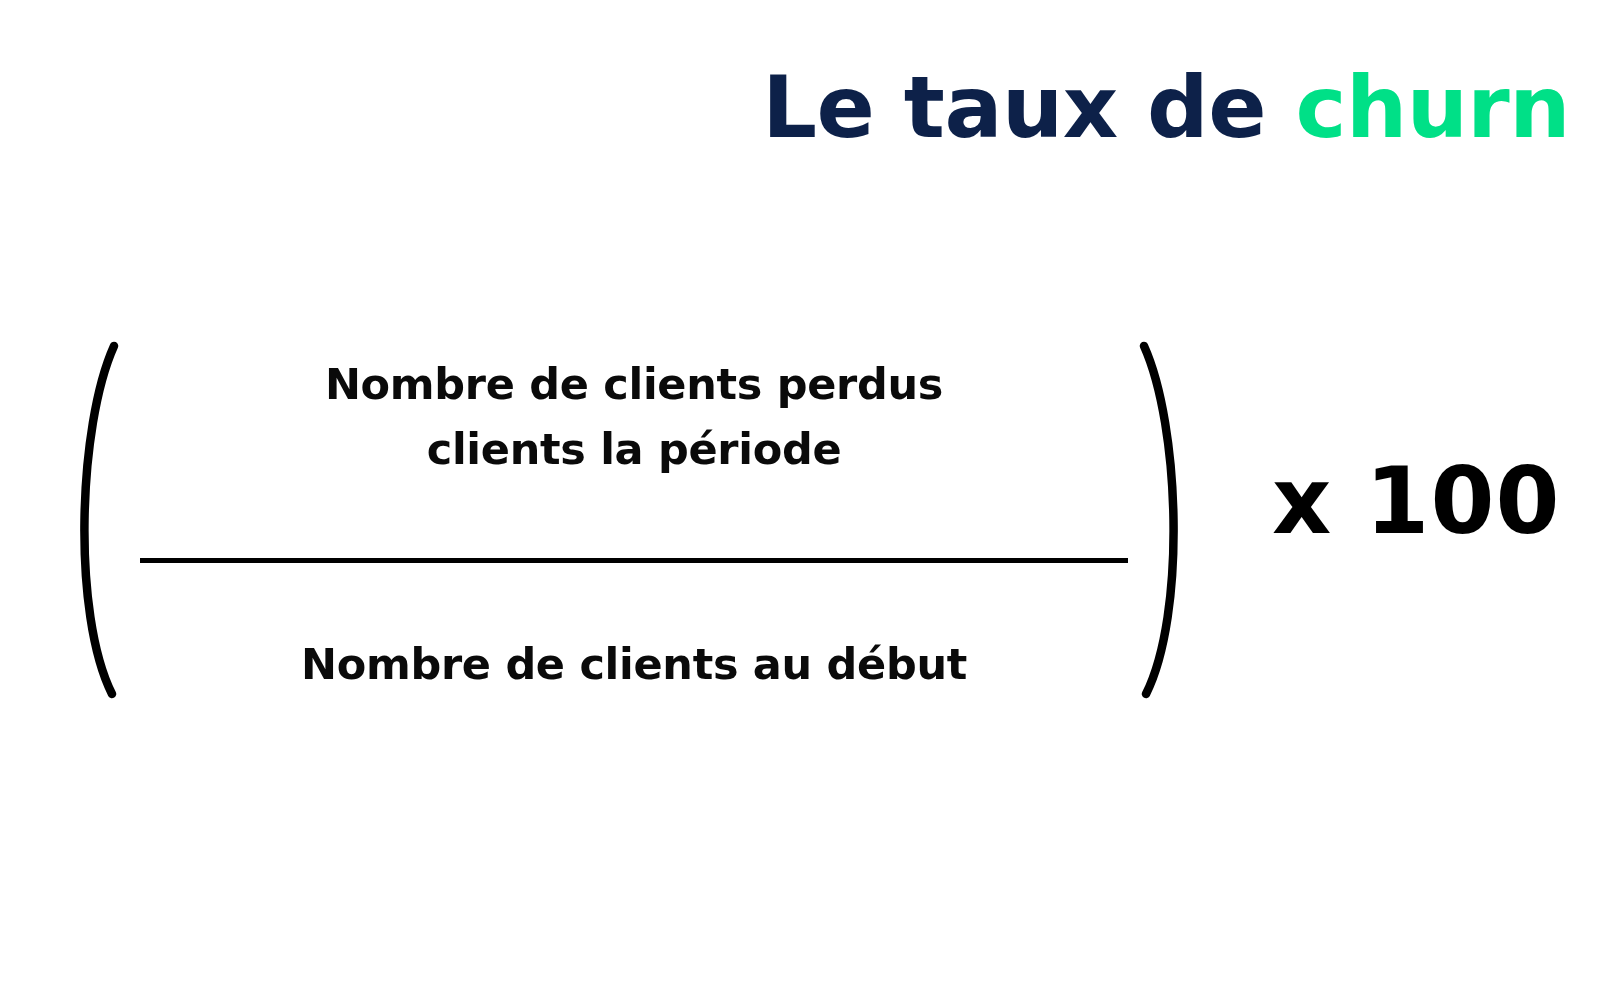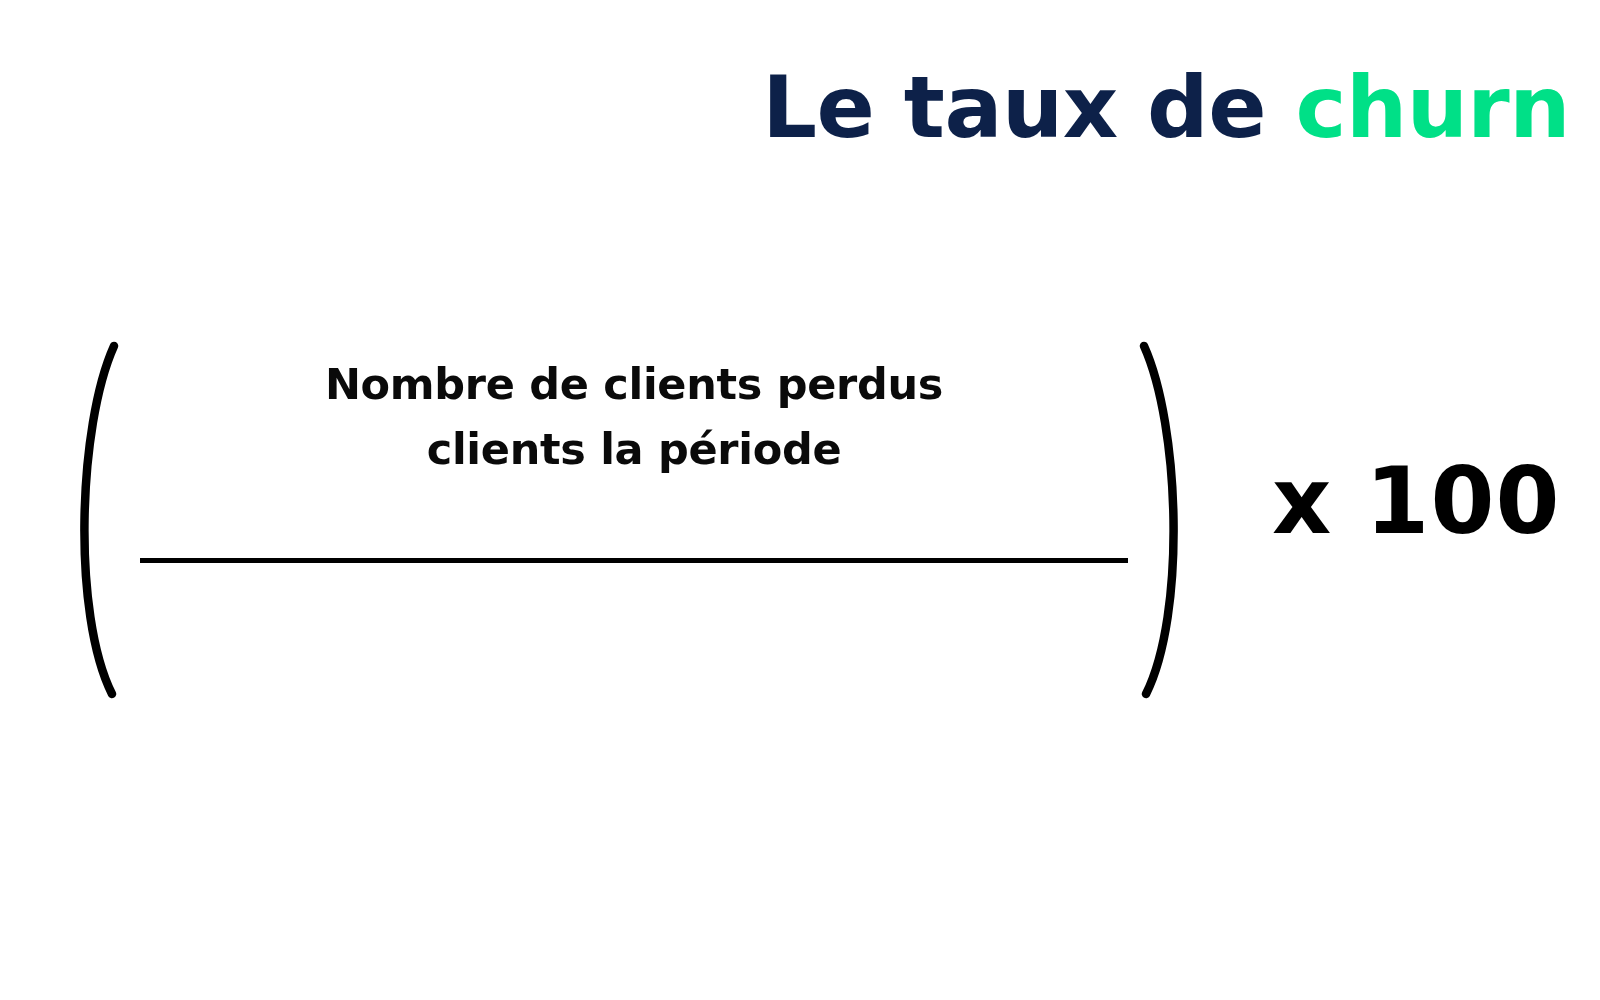--- a/index.html
+++ b/index.html
@@ -127,19 +127,20 @@
 
     <div id="fraction">
       <div class="frac-part" id="numerator">
         <div>Nombre de clients perdus</div>
         <div>clients la période</div>
       </div>
 
       <div id="frac-bar"></div>
 
       <div class="frac-part" id="denominator">
+        <div>Nombre de clients au début</div>
       </div>
     </div>
 
     <div id="multiplier">x 100</div>
 
   </div>
 </div>
 
 </body></html>

